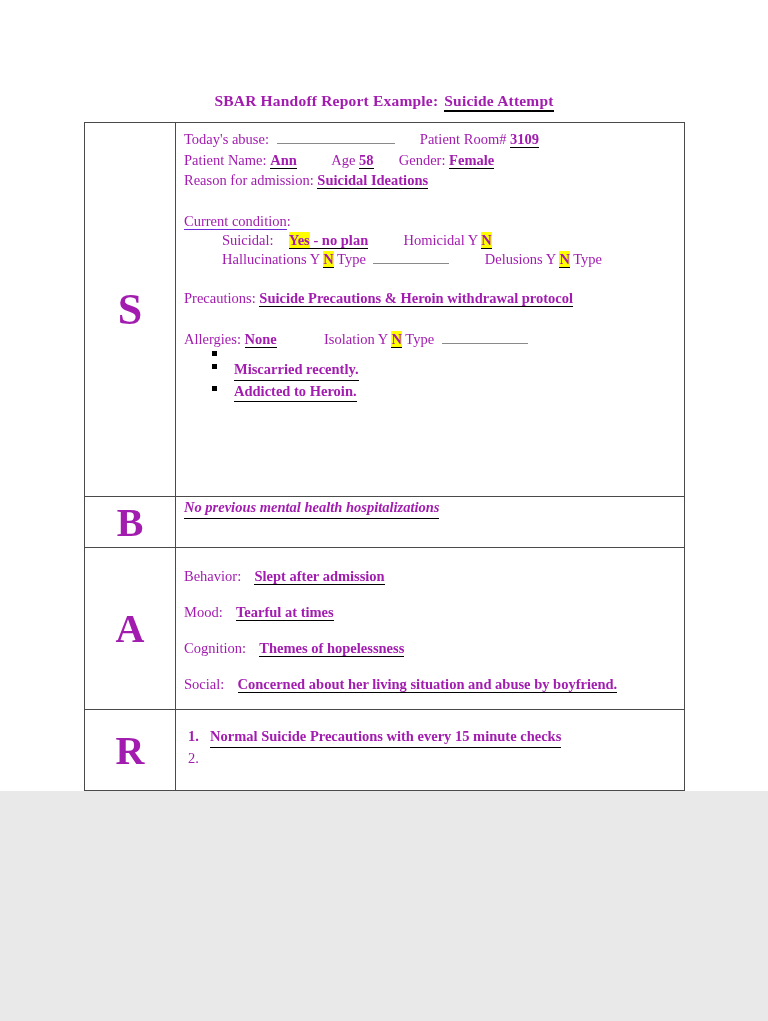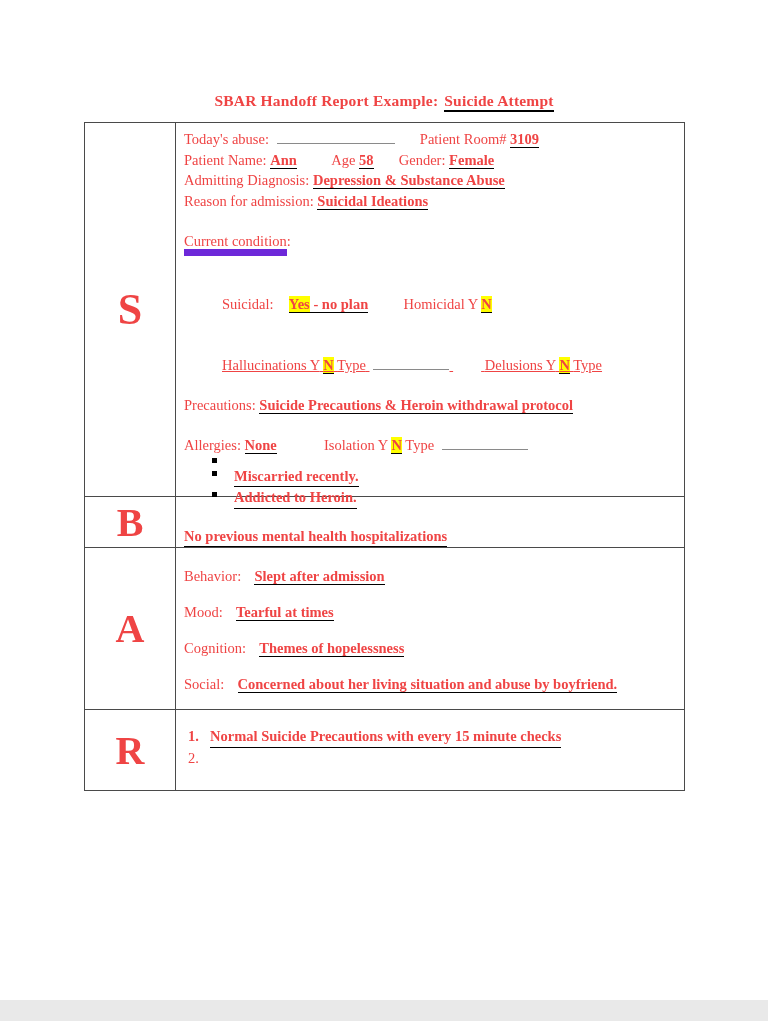--- a/index.html
+++ b/index.html
@@ -1,23 +1,23 @@
 <!DOCTYPE html>
 <html><head>
 <meta charset="utf-8">
 <style>
   * { margin: 0; padding: 0; box-sizing: border-box; }
   html, body { background: #e9e9e9; }
   .sheet {
     position: relative;
     width: 768px;
-    height: 1000px;
+    height: 791px;
     background: #ffffff;
     font-family: "Liberation Serif", "DejaVu Serif", serif;
-    color: #ef4444;
+    color: #a21caf;
     overflow: hidden;
   }
   .doc-title {
     position: absolute;
     top: 92px;
     left: 0;
     width: 100%;
     text-align: center;
     font-size: 15.5px;
     font-weight: bold;
@@ -44,44 +44,44 @@
     font-size: 44px;
     font-weight: bold;
   }
   .content-cell { flex: 1; padding: 6px 8px 0 8px; font-size: 14.5px; line-height: 20.5px; }
 
   .row-s { height: 374px; }
   .row-b { height: 51px; }
   .row-a { height: 162px; }
   .row-r { height: 80px; }
 
-  .row-b .content-cell { display: flex; align-items: flex-end; padding-top: 0; }
+  .row-b .content-cell { display: flex; align-items: flex-start; padding-top: 0; font-style: italic; }
   .row-a .content-cell { padding-top: 18px; }
   .row-a .a-line { margin-bottom: 15.5px; }
   .row-r .content-cell { padding-top: 16px; }
   .r-item { display: flex; line-height: 21px; }
   .r-num { width: 26px; flex: 0 0 26px; text-align: left; padding-left: 4px; }
   .r-num.bold { font-weight: bold; }
 
   .bu { font-weight: bold; border-bottom: 1.5px solid #000; }
   .hl { background: #ffff00; }
-  .ul-label { border-bottom: 7px solid #6d28d9; }
+  .ul-label { border-bottom: 1px solid #6d28d9; }
 
   .blank { display: inline-block; border-bottom: 1.2px solid #8a8a8a; height: 13px; vertical-align: baseline; }
   .blank-date { width: 118px; margin-left: 4px; }
   .blank-type-1 { width: 76px; margin-left: 4px; }
   .blank-type-2 { width: 86px; margin-left: 4px; }
 
   .gap-sm { display: inline-block; width: 18px; }
   .gap-md { display: inline-block; width: 28px; }
   .gap-lg { display: inline-block; width: 40px; }
 
   .s-blankline { height: 20px; }
   .s-halfblank { height: 5px; }
-  .indent { padding-left: 38px; margin-top: 43px; }
+  .indent { padding-left: 38px; }
 
   .bullet-row { display: flex; align-items: baseline; padding-left: 28px; line-height: 20.5px; }
   .bullet-sq {
     width: 5px; height: 5px; background: #000;
     flex: 0 0 5px; margin-right: 17px; position: relative; top: -3px;
     align-self: center;
   }
 </style>
 </head>
 <body>
@@ -110,24 +110,20 @@
           <span>Patient Name:</span>
           <span class="bu">Ann</span>
           <span class="gap-md"></span>
           <span>Age</span>
           <span class="bu">58</span>
           <span class="gap-sm"></span>
           <span>Gender:</span>
           <span class="bu">Female</span>
         </div>
 
-        <div>
-          <span>Admitting Diagnosis:</span>
-          <span class="bu">Depression &amp; Substance Abuse</span>
-        </div>
 
 
         <div>
           <span>Reason for admission:</span>
           <span class="bu">Suicidal Ideations</span>
         </div>
 
         <div class="s-blankline"></div>
 
         <div>
@@ -136,21 +132,21 @@
 
         <div class="indent" style="line-height:18.5px;">
           <span>Suicidal:</span>
           <span class="gap-sm" style="width:8px"></span>
           <span class="bu hl">Yes</span><span class="bu">  - no plan</span>
           <span class="gap-md"></span>
           <span>Homicidal Y</span>
           <span class="bu hl">N</span>
         </div>
 
-        <div class="indent" style="line-height:18.5px;text-decoration:underline;">
+        <div class="indent" style="line-height:18.5px;">
           <span>Hallucinations Y</span>
           <span class="bu hl">N</span>
           <span>Type</span>
           <span class="blank blank-type-1"></span>
           <span class="gap-md"></span>
           <span>Delusions Y</span>
           <span class="bu hl">N</span>
           <span>Type</span>
         </div>
 

